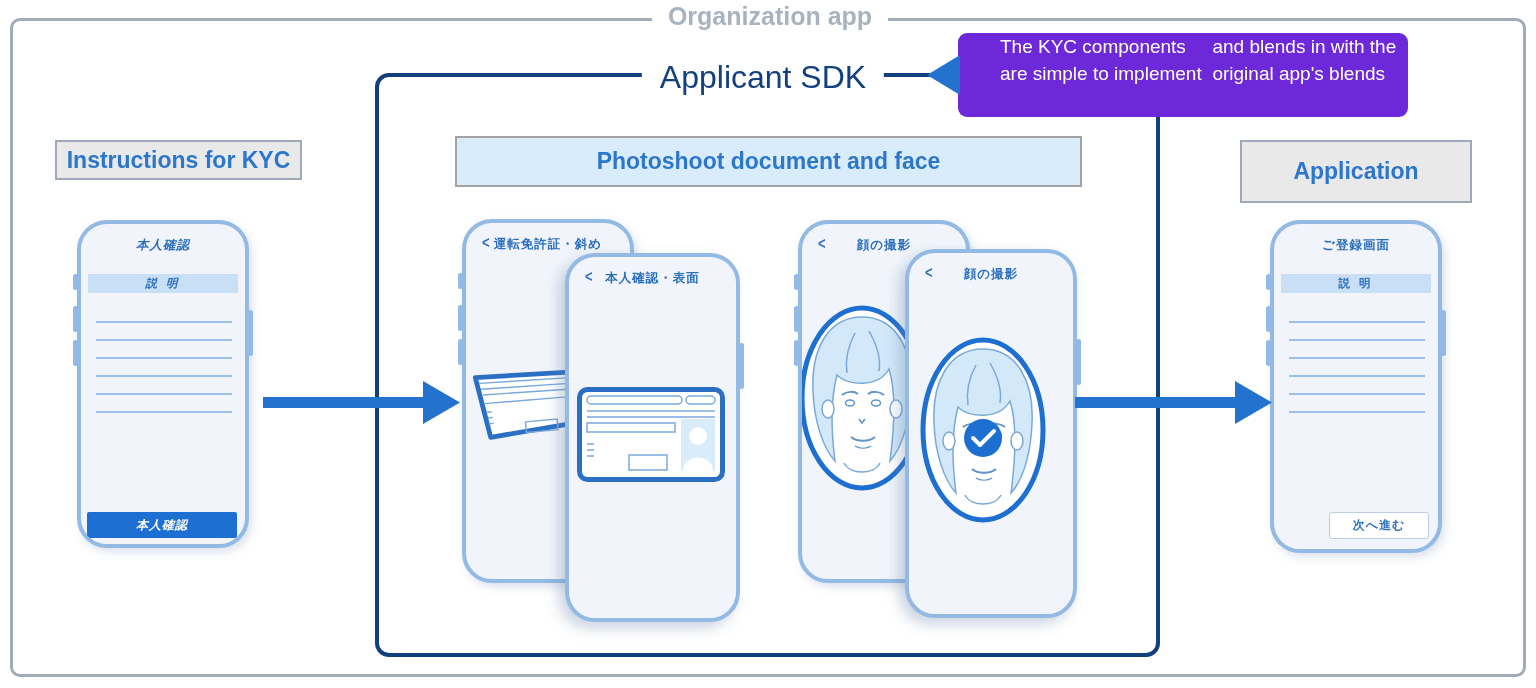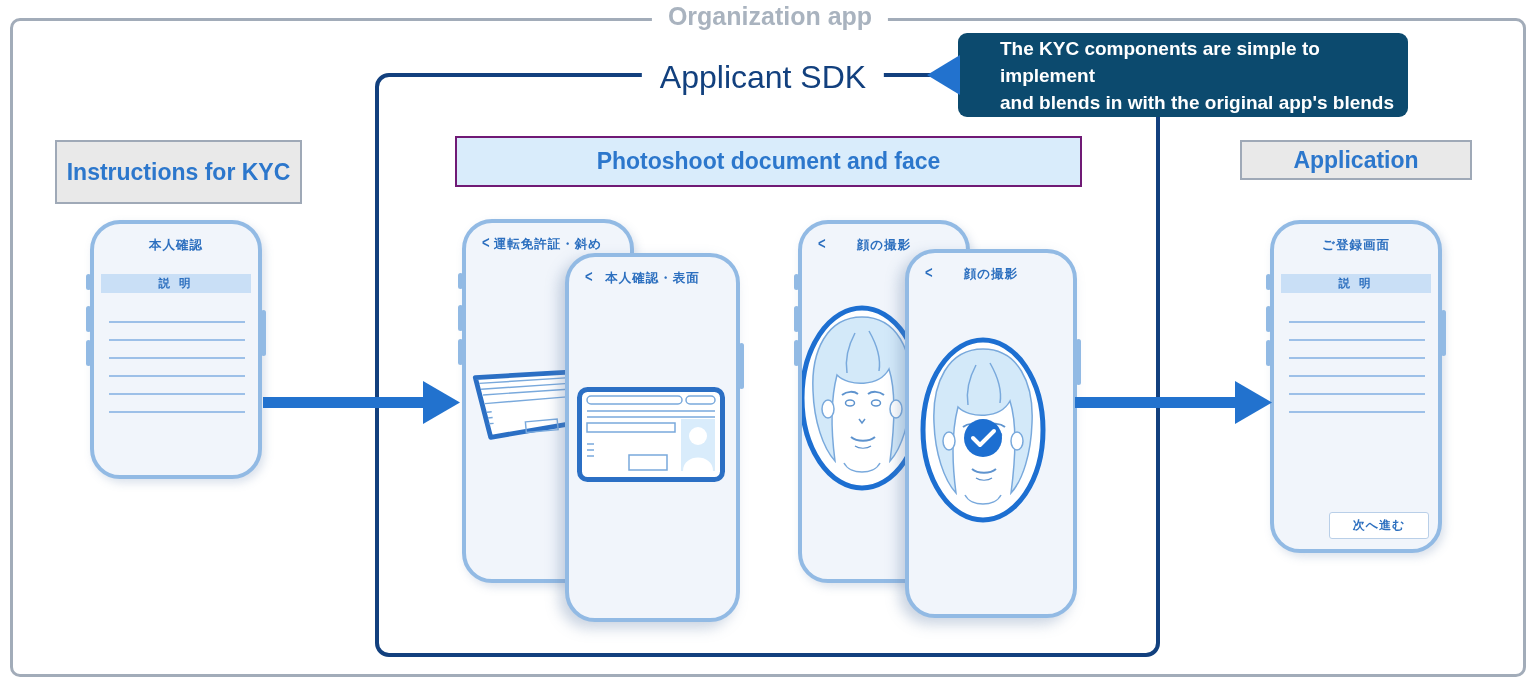--- a/index.html
+++ b/index.html
@@ -15,35 +15,35 @@
 
   
   .sdk-frame { position: absolute; left: 375px; top: 73px; width: 785px; height: 584px;
     border: 4px solid #12407E; border-radius: 14px; z-index: 1; }
   .sdk-label { position: absolute; left: 763px; top: 77px; transform: translate(-50%,-50%);
     background: #fff; padding: 0 18px; color: #12407E; font-size: 32px; font-weight: normal;
     z-index: 6; white-space: nowrap; }
 
   
   .callout { position: absolute; left: 958px; top: 33px; width: 450px; height: 84px;
-    background: #0c4a6e; border-radius: 9px; color: #fff; z-index: 7;
-    display: flex; flex-direction: column; justify-content: center;
-    padding-left: 42px; font-size: 19px; font-weight: bold; line-height: 27px; }
+    background: #6d28d9; border-radius: 9px; color: #fff; z-index: 7;
+    display: flex; flex-direction: row; justify-content: center;
+    padding-left: 42px; font-size: 19px; font-weight: normal; line-height: 27px; }
   .callout-tail { position: absolute; left: -31px; top: 22px; width: 0; height: 0;
     border-top: 20px solid transparent; border-bottom: 20px solid transparent;
     border-right: 33px solid #2272CE; }
 
   
   .section-label { position: absolute; display: flex; align-items: center; justify-content: center;
     font-weight: bold; font-size: 23px; color: #2C77CC; z-index: 3; }
   .section-gray { background: #E9E9E9; border: 2px solid #9FA9B7; }
-  .section-blue { background: #D9ECFB; border: 2px solid #701a75; text-align: center; }
-  .sec-instructions { left: 55px; top: 140px; width: 247px; height: 64px; }
+  .section-blue { background: #D9ECFB; border: 2px solid #a3a3a3; text-align: center; }
+  .sec-instructions { left: 55px; top: 140px; width: 247px; height: 40px; }
   .sec-photoshoot  { left: 455px; top: 136px; width: 627px; height: 51px; }
-  .sec-application { left: 1240px; top: 140px; width: 232px; height: 40px; }
+  .sec-application { left: 1240px; top: 140px; width: 232px; height: 63px; }
 
   
   .phone { position: absolute; border: 4px solid #92BAE4; border-radius: 30px;
     background: #F1F5FB; box-shadow: 3px 4px 9px rgba(110,140,180,.25); }
   .phone.front { box-shadow: -6px 6px 14px rgba(100,130,170,.35); }
   .phone-screen { position: absolute; inset: 0; border-radius: 25px; overflow: hidden; }
   .phone-title { position: absolute; left: 0; right: 0; top: 13px; text-align: center;
     color: #2C6FBF; font-size: 12.5px; font-weight: bold; letter-spacing: 1px; }
   .back-chevron { position: absolute; left: 16px; top: 12px; color: #2C6FBF;
     font-size: 13px; font-weight: bold; transform: scaleY(1.3); }
@@ -59,21 +59,21 @@
   .outline-btn { position: absolute; left: 9px; right: 9px; top: 288px; height: 27px;
     background: #fff; border: 1.5px solid #B9CFE8; border-radius: 3px;
     display: flex; align-items: center; justify-content: center;
     color: #2C6FBF; font-size: 12px; font-weight: bold; letter-spacing: 1px; margin-left: 46px; }
   .sbtn { position: absolute; width: 5px; background: #92BAE4; border-radius: 3px; }
   .sbtn.l1 { left: -8px; top: 50px;  height: 16px; }
   .sbtn.l2 { left: -8px; top: 82px;  height: 26px; }
   .sbtn.l3 { left: -8px; top: 116px; height: 26px; }
   .sbtn.r1 { right: -8px; top: 86px; height: 46px; }
 
-  .ph-kyc       { left: 90px;   top: 220px; width: 172px; height: 259px; z-index: 2; }
+  .ph-kyc       { left: 77px;   top: 220px; width: 172px; height: 328px; z-index: 2; font-style: italic; }
   .ph-doc-back  { left: 462px;  top: 219px; width: 172px; height: 364px; z-index: 2; }
   .ph-doc-front { left: 565px;  top: 253px; width: 175px; height: 369px; z-index: 4; }
   .ph-face-back { left: 798px;  top: 220px; width: 172px; height: 363px; z-index: 2; }
   .ph-face-front{ left: 905px;  top: 249px; width: 172px; height: 369px; z-index: 4; }
   .ph-reg       { left: 1270px; top: 220px; width: 172px; height: 333px; z-index: 2; }
 
   
   .card-angled { position: absolute; left: 465px; top: 368px; width: 115px; height: 77px; z-index: 3; }
   .card-front  { position: absolute; left: 8px; top: 130px; width: 148px; height: 95px; }
   .face-svg-back  { position: absolute; left: -5px; top: 79px; width: 130px; height: 190px; }

